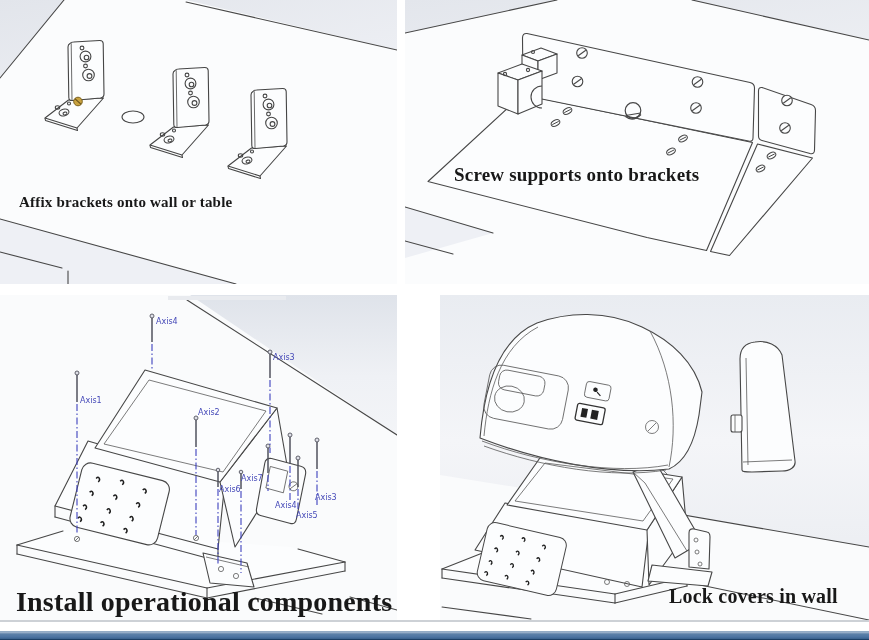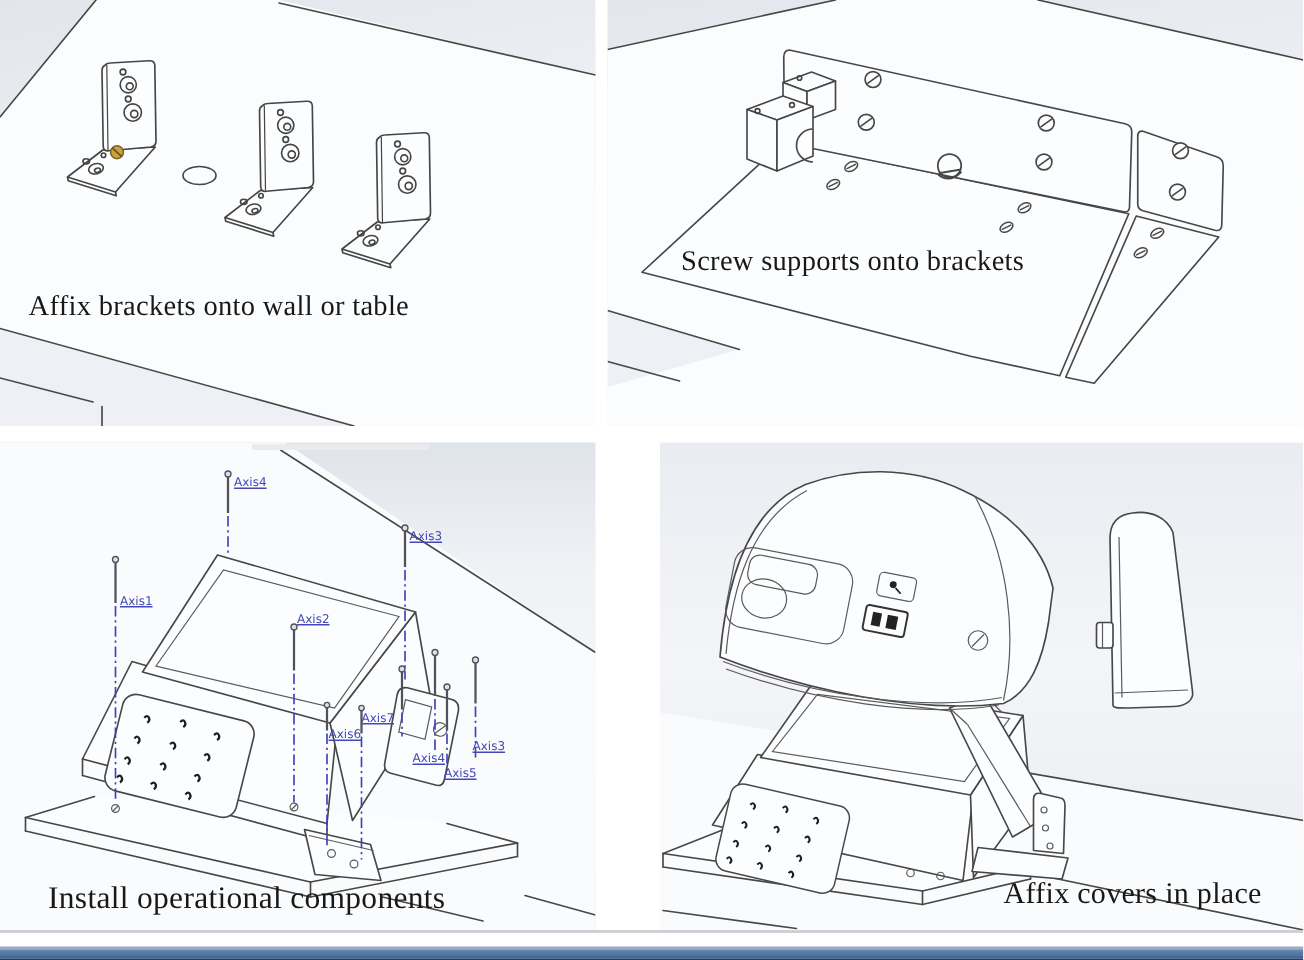--- a/index.html
+++ b/index.html
@@ -9,26 +9,26 @@
   .panel svg{position:absolute;left:0;top:0;display:block;}
   .q1{left:0;top:0;width:397px;height:284px;
       background:linear-gradient(168deg,#e2e5eb 0%,#ecEEf3 35%,#f6f7f9 70%,#fbfcfd 100%);}
   .q2{left:405px;top:0;width:464px;height:284px;
       background:linear-gradient(172deg,#e3e6ec 0%,#eef0f4 40%,#f8f9fb 80%);}
   .q3{left:0;top:295px;width:397px;height:326px;
       background:linear-gradient(180deg,#dfe3ea 0%,#eff1f5 25%,#f7f8fa 60%,#e9ecf1 100%);}
   .q4{left:440px;top:295px;width:429px;height:326px;
       background:linear-gradient(180deg,#e9ecf1 0%,#f4f5f8 45%,#e7eaef 100%);}
   .caption{position:absolute;font-family:"Liberation Serif","DejaVu Serif",serif;
-           color:#181818;white-space:nowrap;letter-spacing:.2px;}
-  .cap1{left:19px;top:194px;font-size:19px;}
+           color:#181818;white-space:nowrap;letter-spacing:.2px;font-weight:bold;}
+  .cap1{left:19px;top:194px;font-size:15px;}
   .cap2{left:49px;top:164px;font-size:19px;}
-  .cap3{left:32px;top:291px;font-size:21px;}
+  .cap3{left:16px;top:291px;font-size:28px;}
   .cap4{left:229px;top:290px;font-size:20px;}
-  .axis-label{position:absolute;font:8px "DejaVu Sans",sans-serif;color:#4448b8;white-space:nowrap;text-decoration:underline;}
+  .axis-label{position:absolute;font:8px "DejaVu Sans",sans-serif;color:#4448b8;white-space:nowrap;}
   .footer-divider{position:absolute;left:0;top:620px;width:869px;height:2px;background:#cdd1d6;}
   .footer-bar{position:absolute;left:0;top:631px;width:869px;height:9px;box-sizing:border-box;
       background:linear-gradient(180deg,#a9bcd2 0%,#5c80a8 30%,#4d74a2 70%,#38608b 100%);
       border-top:1px solid #93abc5;border-bottom:1px solid #1c3f66;}
   .ln{stroke:#474747;stroke-width:1.1;fill:none;stroke-linejoin:round;stroke-linecap:round;}
   .part{stroke:#474747;stroke-width:1.1;fill:#fcfdfe;stroke-linejoin:round;}
   .thin{stroke:#5a5a5a;stroke-width:.8;fill:none;}
 </style>
 </head>
 <body>
@@ -385,18 +385,18 @@
       </g>
 
       <g>
         <path class="part" d="M302 175 L300 64 C300 53 306 48 315 47 C327 45 338 50 342 60 L355 166 C356 172 350 176 342 176 L312 177 C305 177 302 177 302 175 Z"></path>
         <line x1="303" y1="167" x2="352" y2="165" class="thin"></line>
         <path class="thin" d="M306 63 L308 170"></path>
         <rect x="291" y="120" width="11" height="17" rx="2" class="part"></rect>
         <line x1="295" y1="120" x2="295" y2="137" class="thin"></line>
       </g>
     </svg>
-    <div class="caption cap4">Affix covers in place</div>
+    <div class="caption cap4">Lock covers in wall</div>
   </section>
 
   <div class="footer-divider"></div>
   <div class="footer-bar"></div>
 </div>
 
 </body></html>

